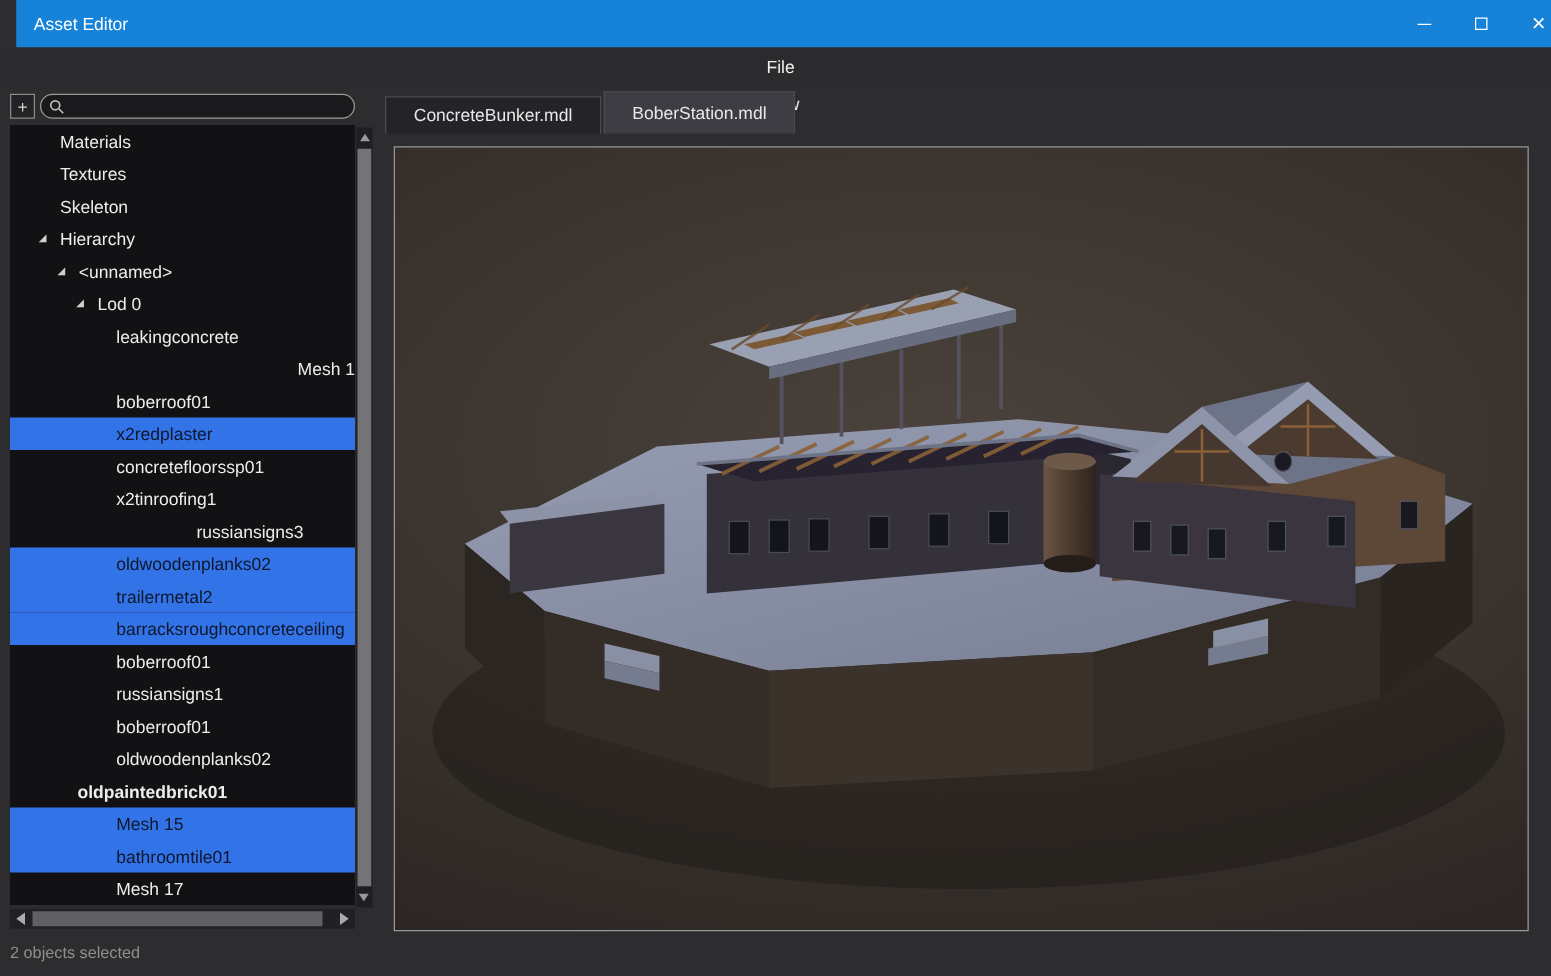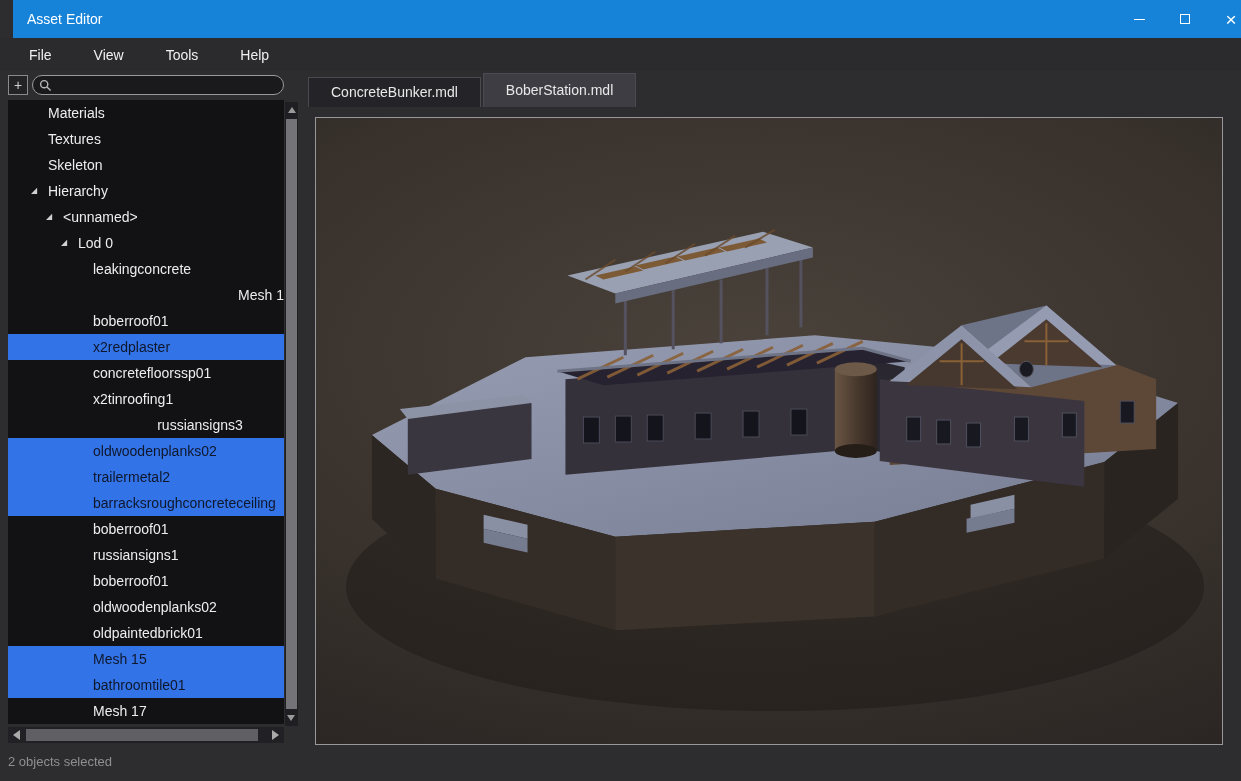--- a/index.html
+++ b/index.html
@@ -20,21 +20,21 @@
   .titlebar .title { color: #fff; font-size: 14px; padding-left: 14px; }
   .win-controls { margin-left: auto; display: flex; height: 100%; }
   .win-btn { width: 46px; height: 100%; display: flex; align-items: center; justify-content: center; cursor: default; }
   .glyph-min { width: 11px; height: 1px; background: #fff; }
   .glyph-max { width: 10px; height: 10px; border: 1px solid #fff; }
   .glyph-close { color: #fff; font-size: 19px; line-height: 1; }
 
   
   .menubar {
     position: absolute; left: 0; top: 38px; width: 1241px; height: 33px;
-    background: #2b2b2e; display: flex; align-items: center; padding-left: 8px;
+    background: #2b2b2e; display: flex; align-items: center; padding-left: 8px; flex-direction: column;
   }
   .menu-item { padding: 7px 15px; margin: 0 6px; font-size: 14px; color: #f0f0f0; }
 
   
   .left-toolbar {
     position: absolute; left: 8px; top: 74px; width: 276px; height: 22px;
     display: flex; align-items: center; gap: 4px;
   }
   .add-btn {
     width: 20px; height: 20px; border: 1px solid #8a8a8a; background: #232326;
@@ -181,21 +181,21 @@
     <div class="tree-row" style="padding-left: 85px;"><span>concretefloorssp01</span></div>
     <div class="tree-row" style="padding-left: 85px;"><span>x2tinroofing1</span></div>
     <div class="tree-row" style="padding-left: 108px; text-align: center;"><span>russiansigns3</span></div>
     <div class="tree-row selected" style="padding-left: 85px;"><span>oldwoodenplanks02</span></div>
     <div class="tree-row selected" style="padding-left: 85px;"><span>trailermetal2</span></div>
     <div class="tree-row selected" style="padding-left: 85px;"><span>barracksroughconcreteceiling</span></div>
     <div class="tree-row" style="padding-left: 85px;"><span>boberroof01</span></div>
     <div class="tree-row" style="padding-left: 85px;"><span>russiansigns1</span></div>
     <div class="tree-row" style="padding-left: 85px;"><span>boberroof01</span></div>
     <div class="tree-row" style="padding-left: 85px;"><span>oldwoodenplanks02</span></div>
-    <div class="tree-row" style="padding-left: 85px;"><span>oldpaintedbrick01</span></div>
+    <div class="tree-row" style="padding-left: 54px; font-weight: bold;"><span>oldpaintedbrick01</span></div>
     <div class="tree-row selected" style="padding-left: 85px;"><span>Mesh 15</span></div>
     <div class="tree-row selected" style="padding-left: 85px;"><span>bathroomtile01</span></div>
     <div class="tree-row" style="padding-left: 85px;"><span>Mesh 17</span></div>
   </div>
 
 <div class="vscroll">
   <div class="tri-up"></div>
   <div class="vscroll-thumb"></div>
   <div class="tri-down"></div>
 </div>

